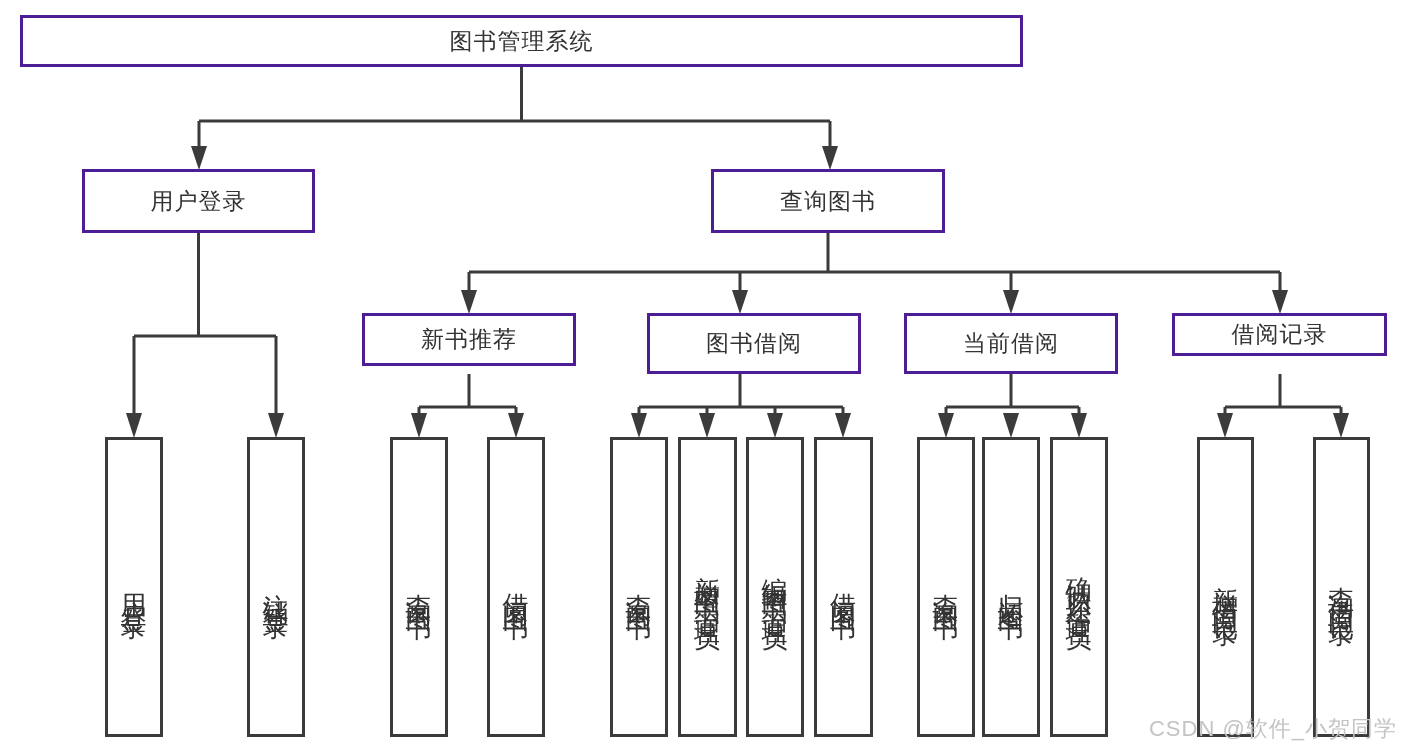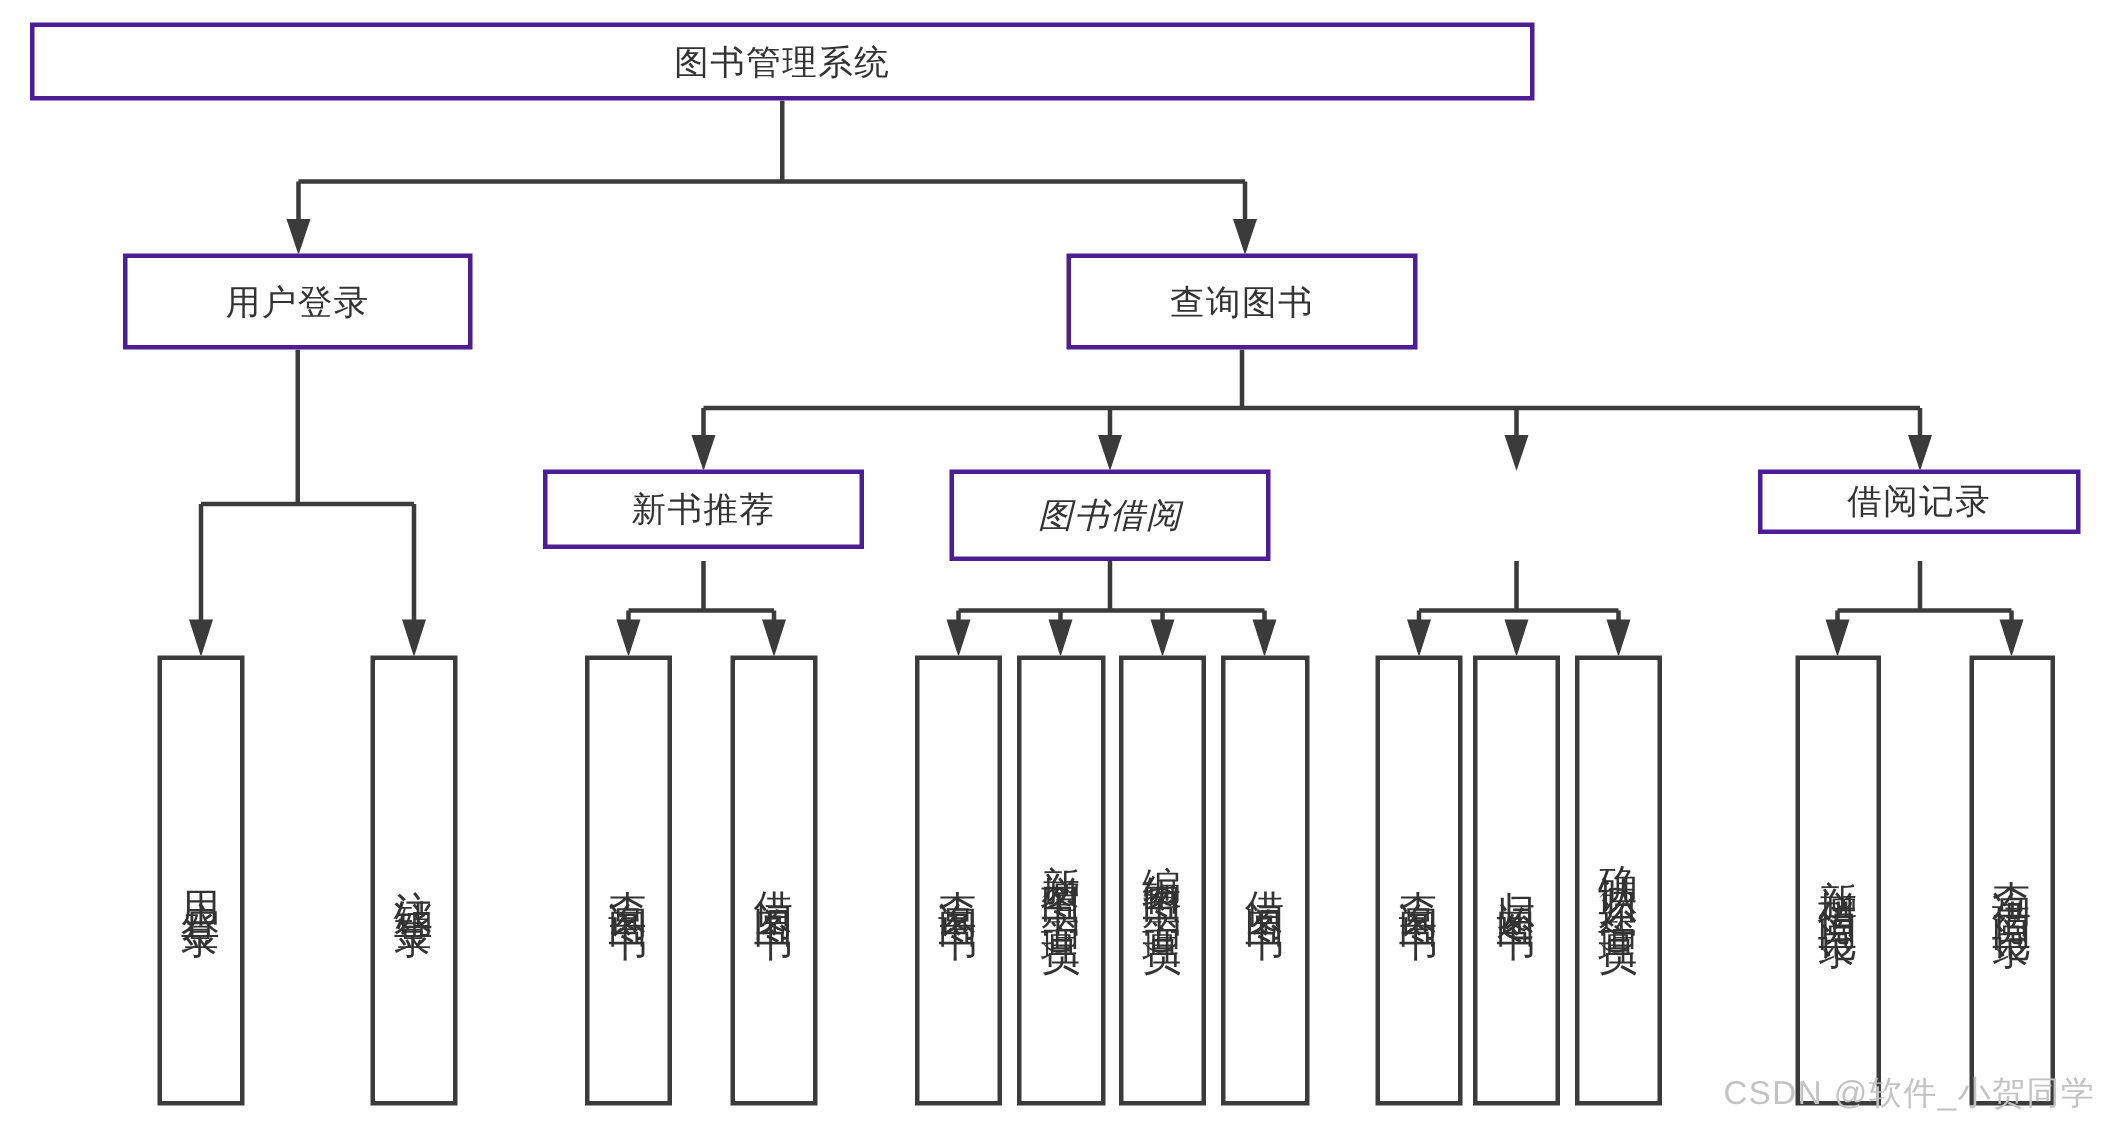--- a/index.html
+++ b/index.html
@@ -113,21 +113,22 @@
       <polygon points="1333,413 1349,413 1341,438"></polygon>
     </g>
   </svg>
 
   <div class="box" style="left:20px; top:15px; width:1003px; height:52px;">图书管理系统</div>
 
   <div class="box" style="left:82px; top:169px; width:233px; height:64px;">用户登录</div>
   <div class="box" style="left:711px; top:169px; width:234px; height:64px;">查询图书</div>
 
   <div class="box" style="left:362px; top:313px; width:214px; height:53px;">新书推荐</div>
-  <div class="box" style="left:633px; top:313px; width:214px; height:61px;font-style:italic;">图书借阅</div>
+  <div class="box" style="left:647px; top:313px; width:214px; height:61px;">图书借阅</div>
+  <div class="box" style="left:904px; top:313px; width:214px; height:61px;">当前借阅</div>
   <div class="box" style="left:1172px; top:313px; width:215px; height:43px;">借阅记录</div>
 
   <div class="vbox" style="left:105px; width:58px;">
     <span>用户登录</span>
   </div>
   <div class="vbox" style="left:247px; width:58px;">
     <span>注销登录</span>
   </div>
 
   <div class="vbox" style="left:390px; width:58px;">

